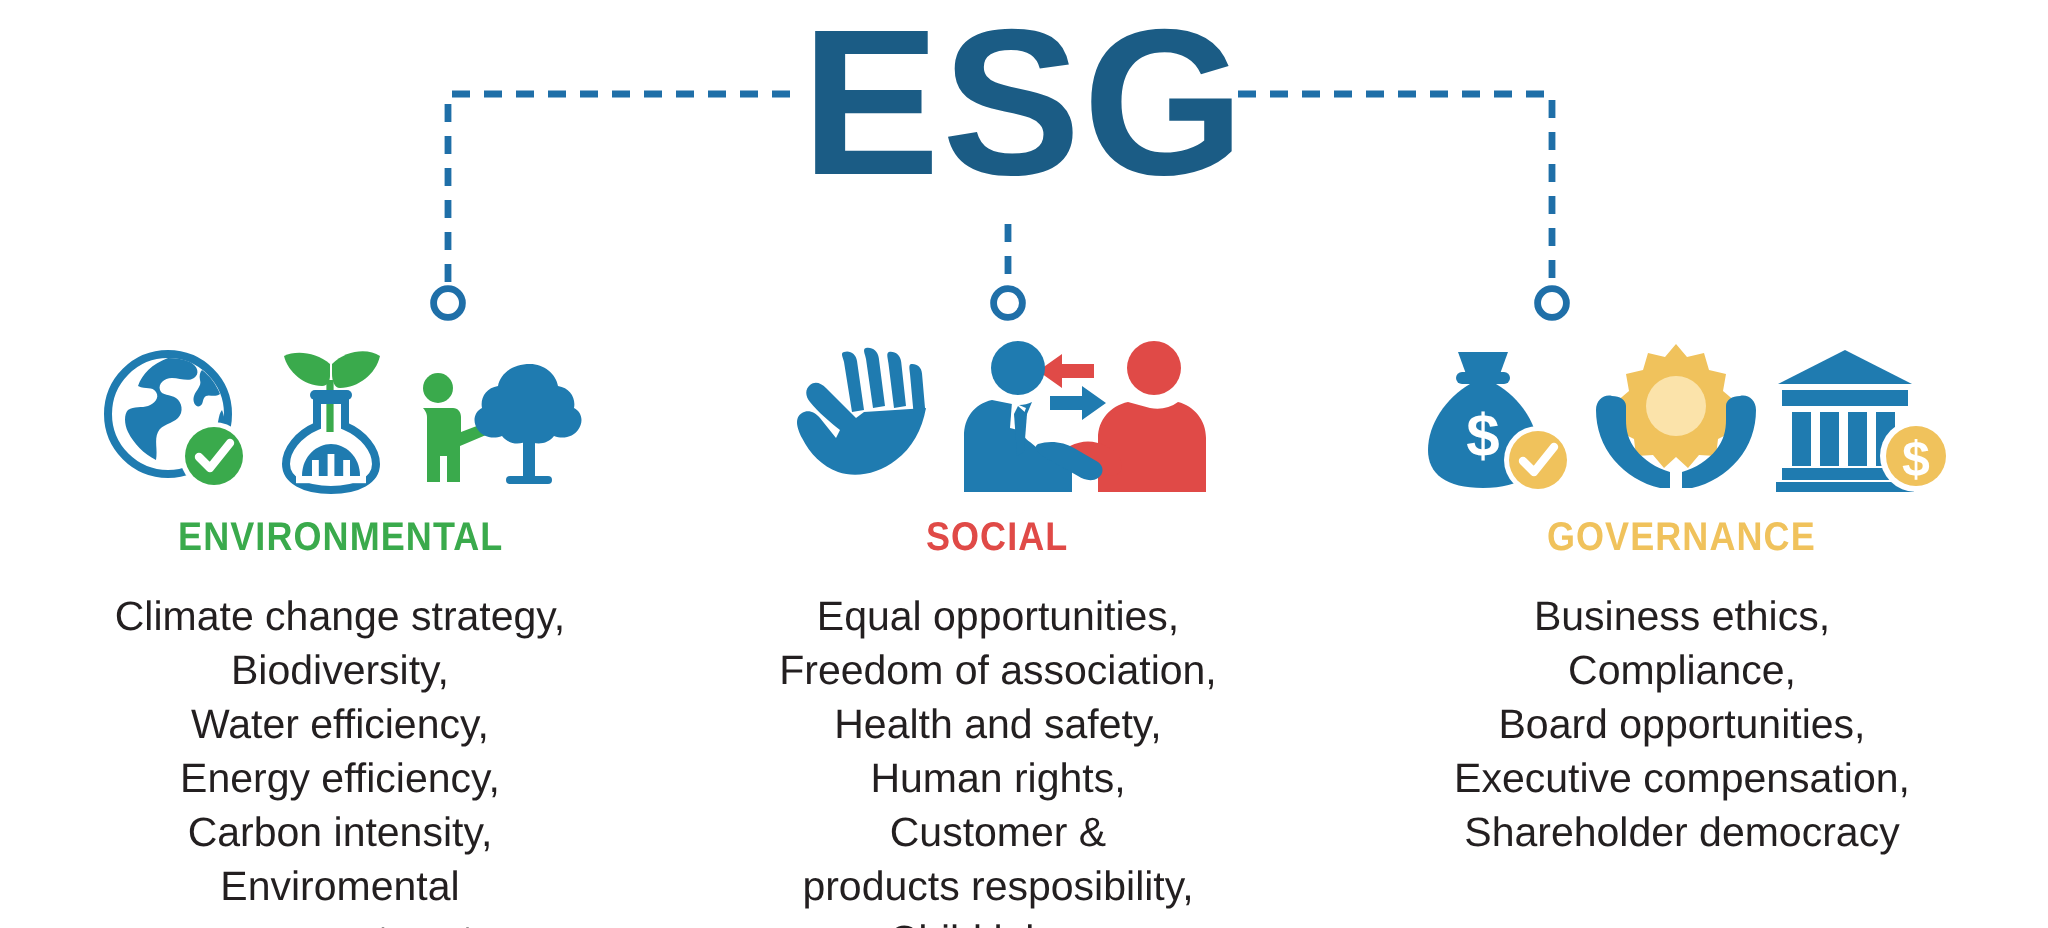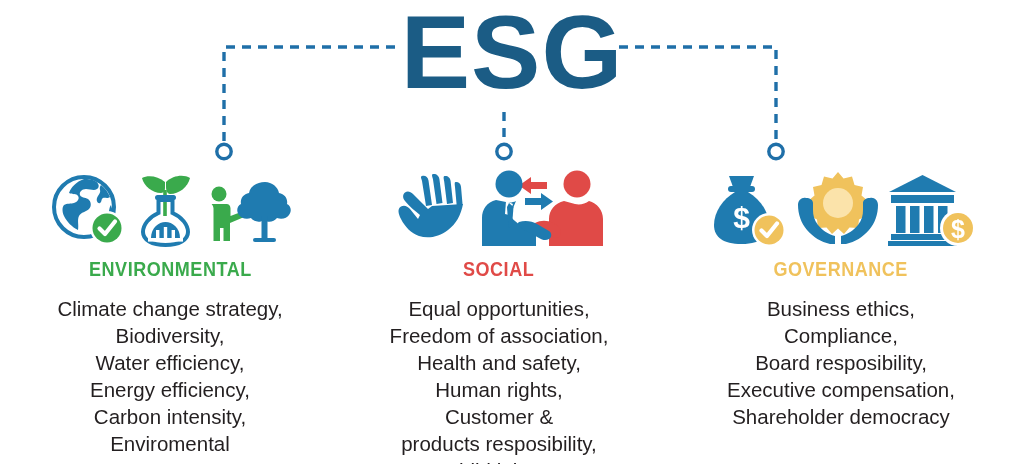--- a/index.html
+++ b/index.html
@@ -263,19 +263,19 @@
           <circle cx="72" cy="58" r="18" fill="#ffffff"></circle>
           <circle cx="72" cy="58" r="15" fill="#F0C25C"></circle>
           <text x="72" y="68" font-family="Liberation Sans, sans-serif" font-size="25" font-weight="bold" fill="#ffffff" text-anchor="middle">$</text>
         </svg>
       </div>
 
       <div class="section-heading heading-gov">GOVERNANCE</div>
 
       <div class="body-text">Business ethics,
 Compliance,
-Board resposibility,
+Board opportunities,
 Executive compensation,
 Shareholder democracy</div>
     </div>
 
   </div>
 </div>
 
 </body></html>

